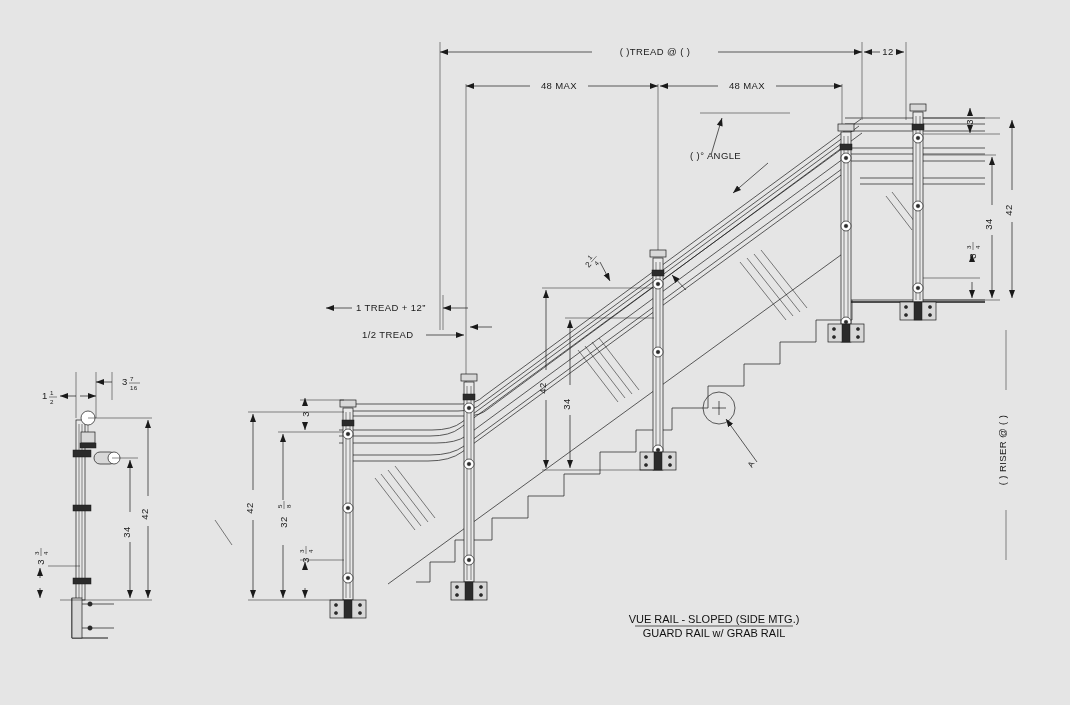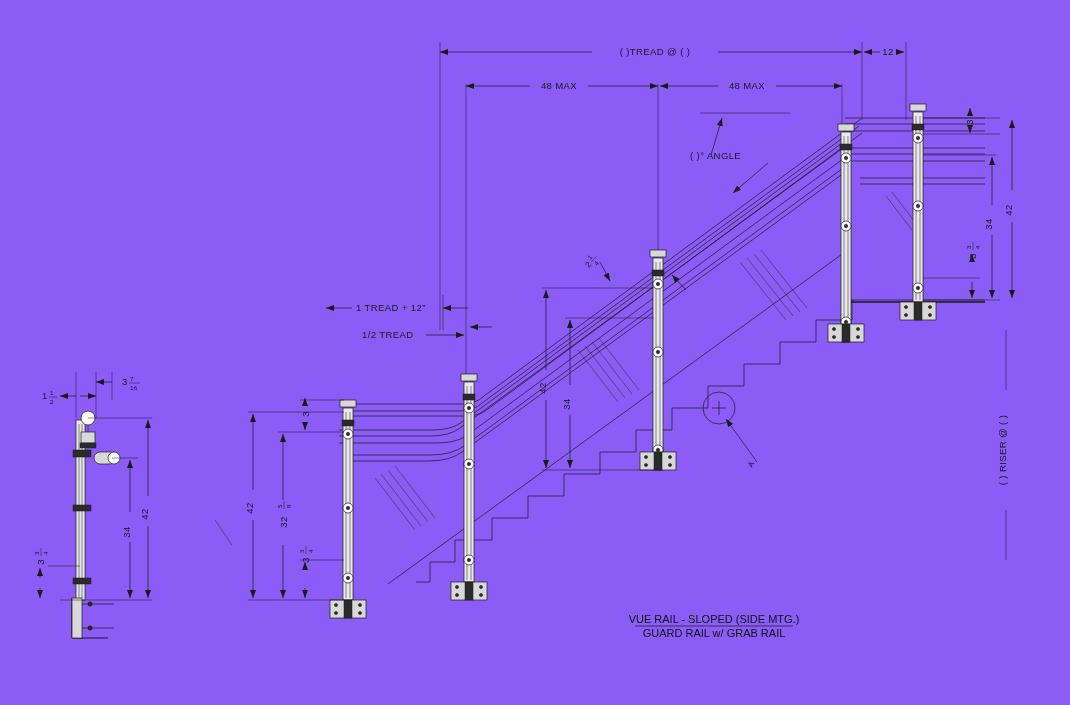--- a/index.html
+++ b/index.html
@@ -1,18 +1,18 @@
 <!DOCTYPE html>
 <html><head>
 <meta charset="utf-8">
 <style>
   html,body{margin:0;padding:0;background:#ffffff;}
   body{width:1070px;height:705px;overflow:hidden;
        font-family:"Liberation Sans",sans-serif;color:#000;}
-  #sheet{position:relative;width:1070px;height:705px;background:#8b5cf6;}
+  #sheet{position:relative;width:1070px;height:705px;background:#e5e5e5;}
   svg{display:block;}
   .dimtxt{font-family:"Liberation Sans",sans-serif;font-size:9.5px;fill:#1a1a1a;letter-spacing:.4px;}
   .dimtxt-s{font-family:"Liberation Sans",sans-serif;font-size:8px;fill:#1a1a1a;}
   .frac-n{font-size:6.2px;}
   .titletxt{font-family:"Liberation Sans",sans-serif;font-size:11px;fill:#111;}
   .ln{stroke:#1a1a1a;fill:none;}
   .thin{stroke-width:.7;}
   .vthin{stroke-width:.5;}
   .med{stroke-width:1;}
   .thick{stroke-width:1.4;}

